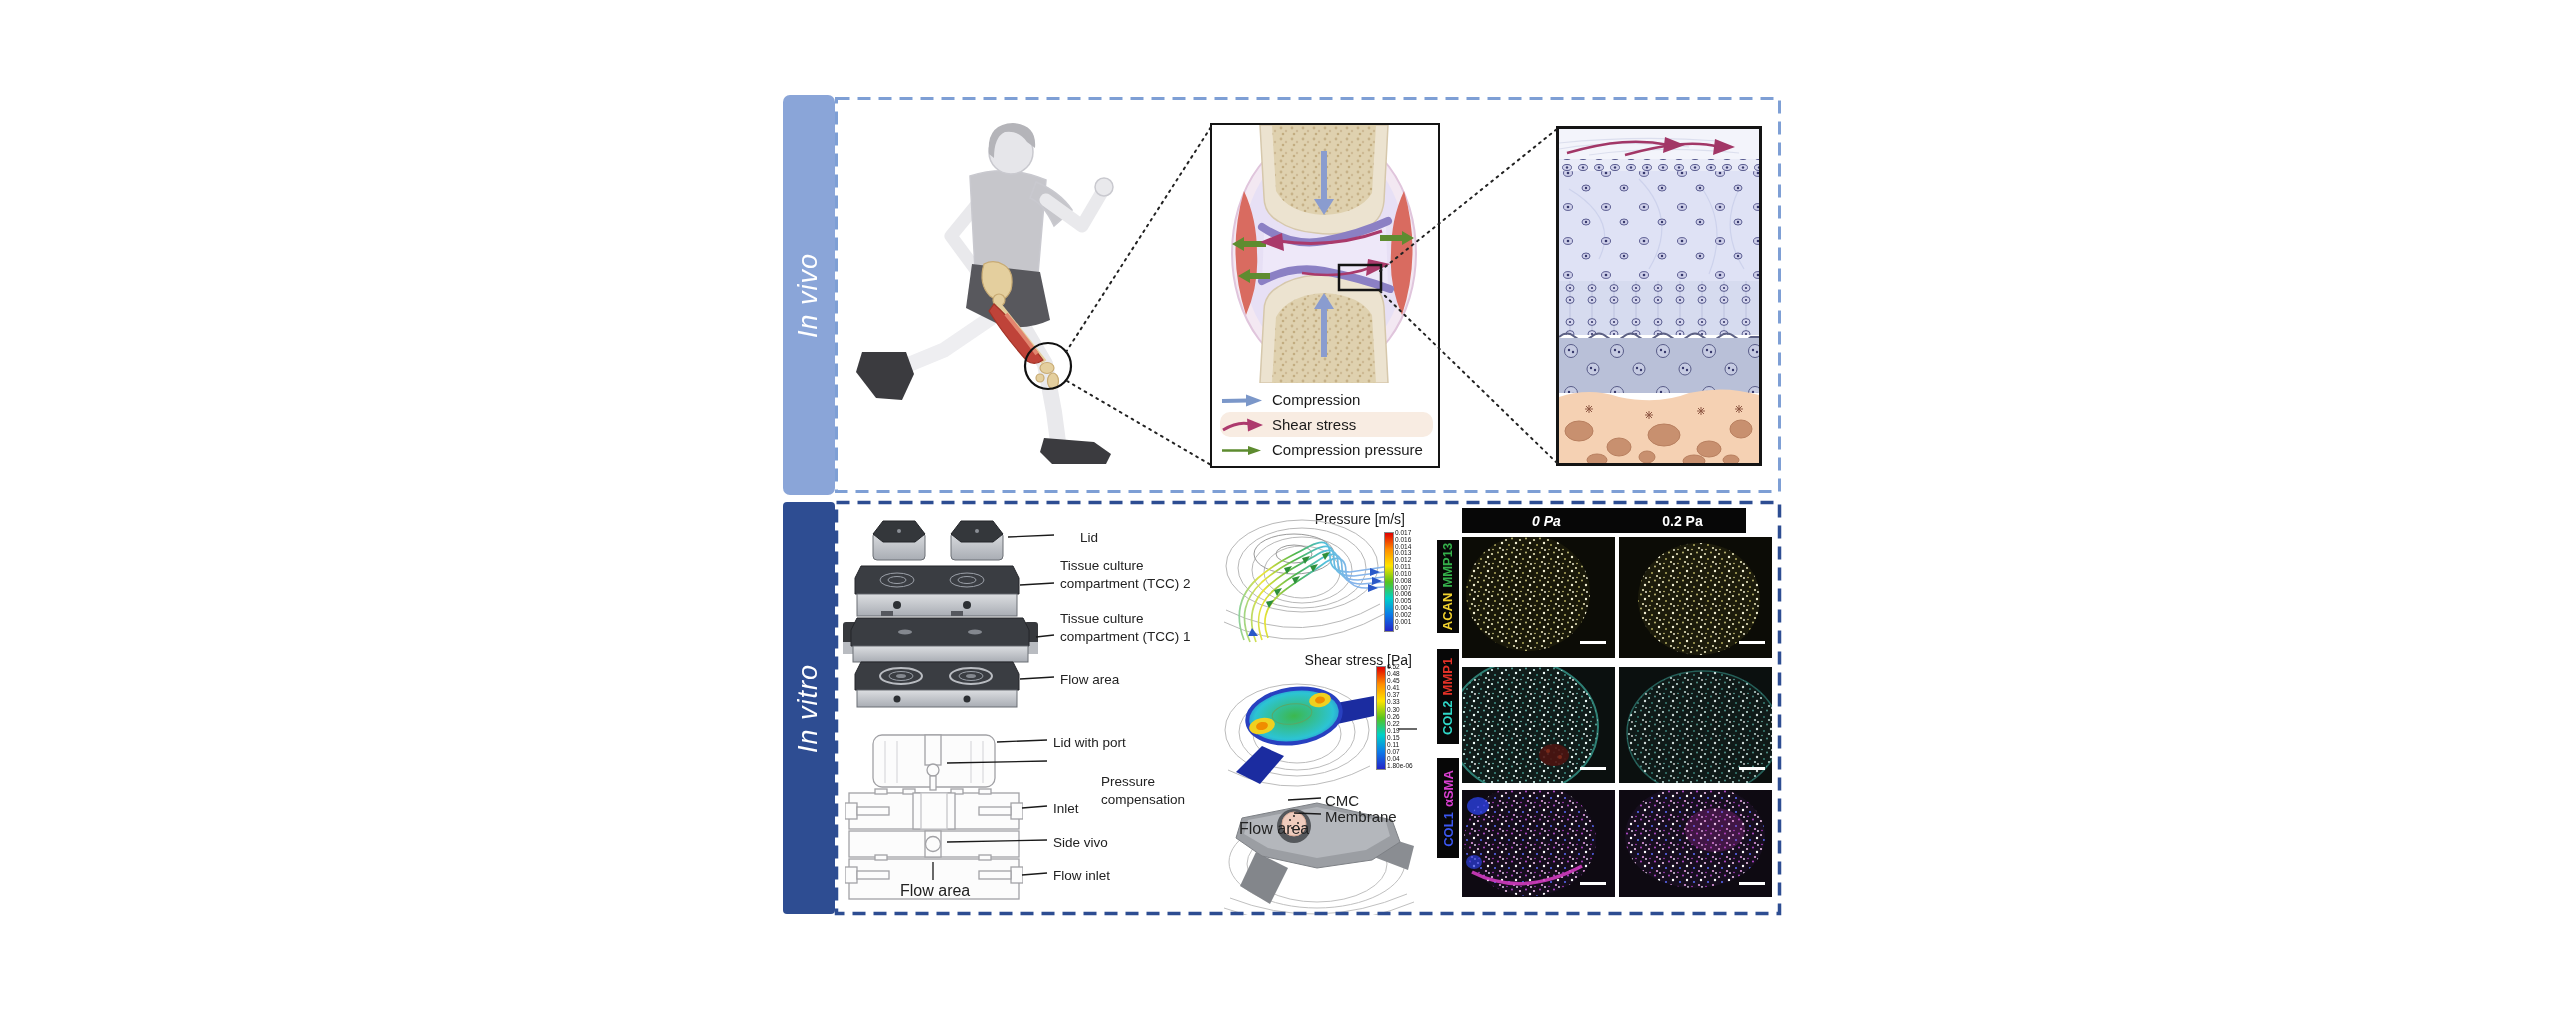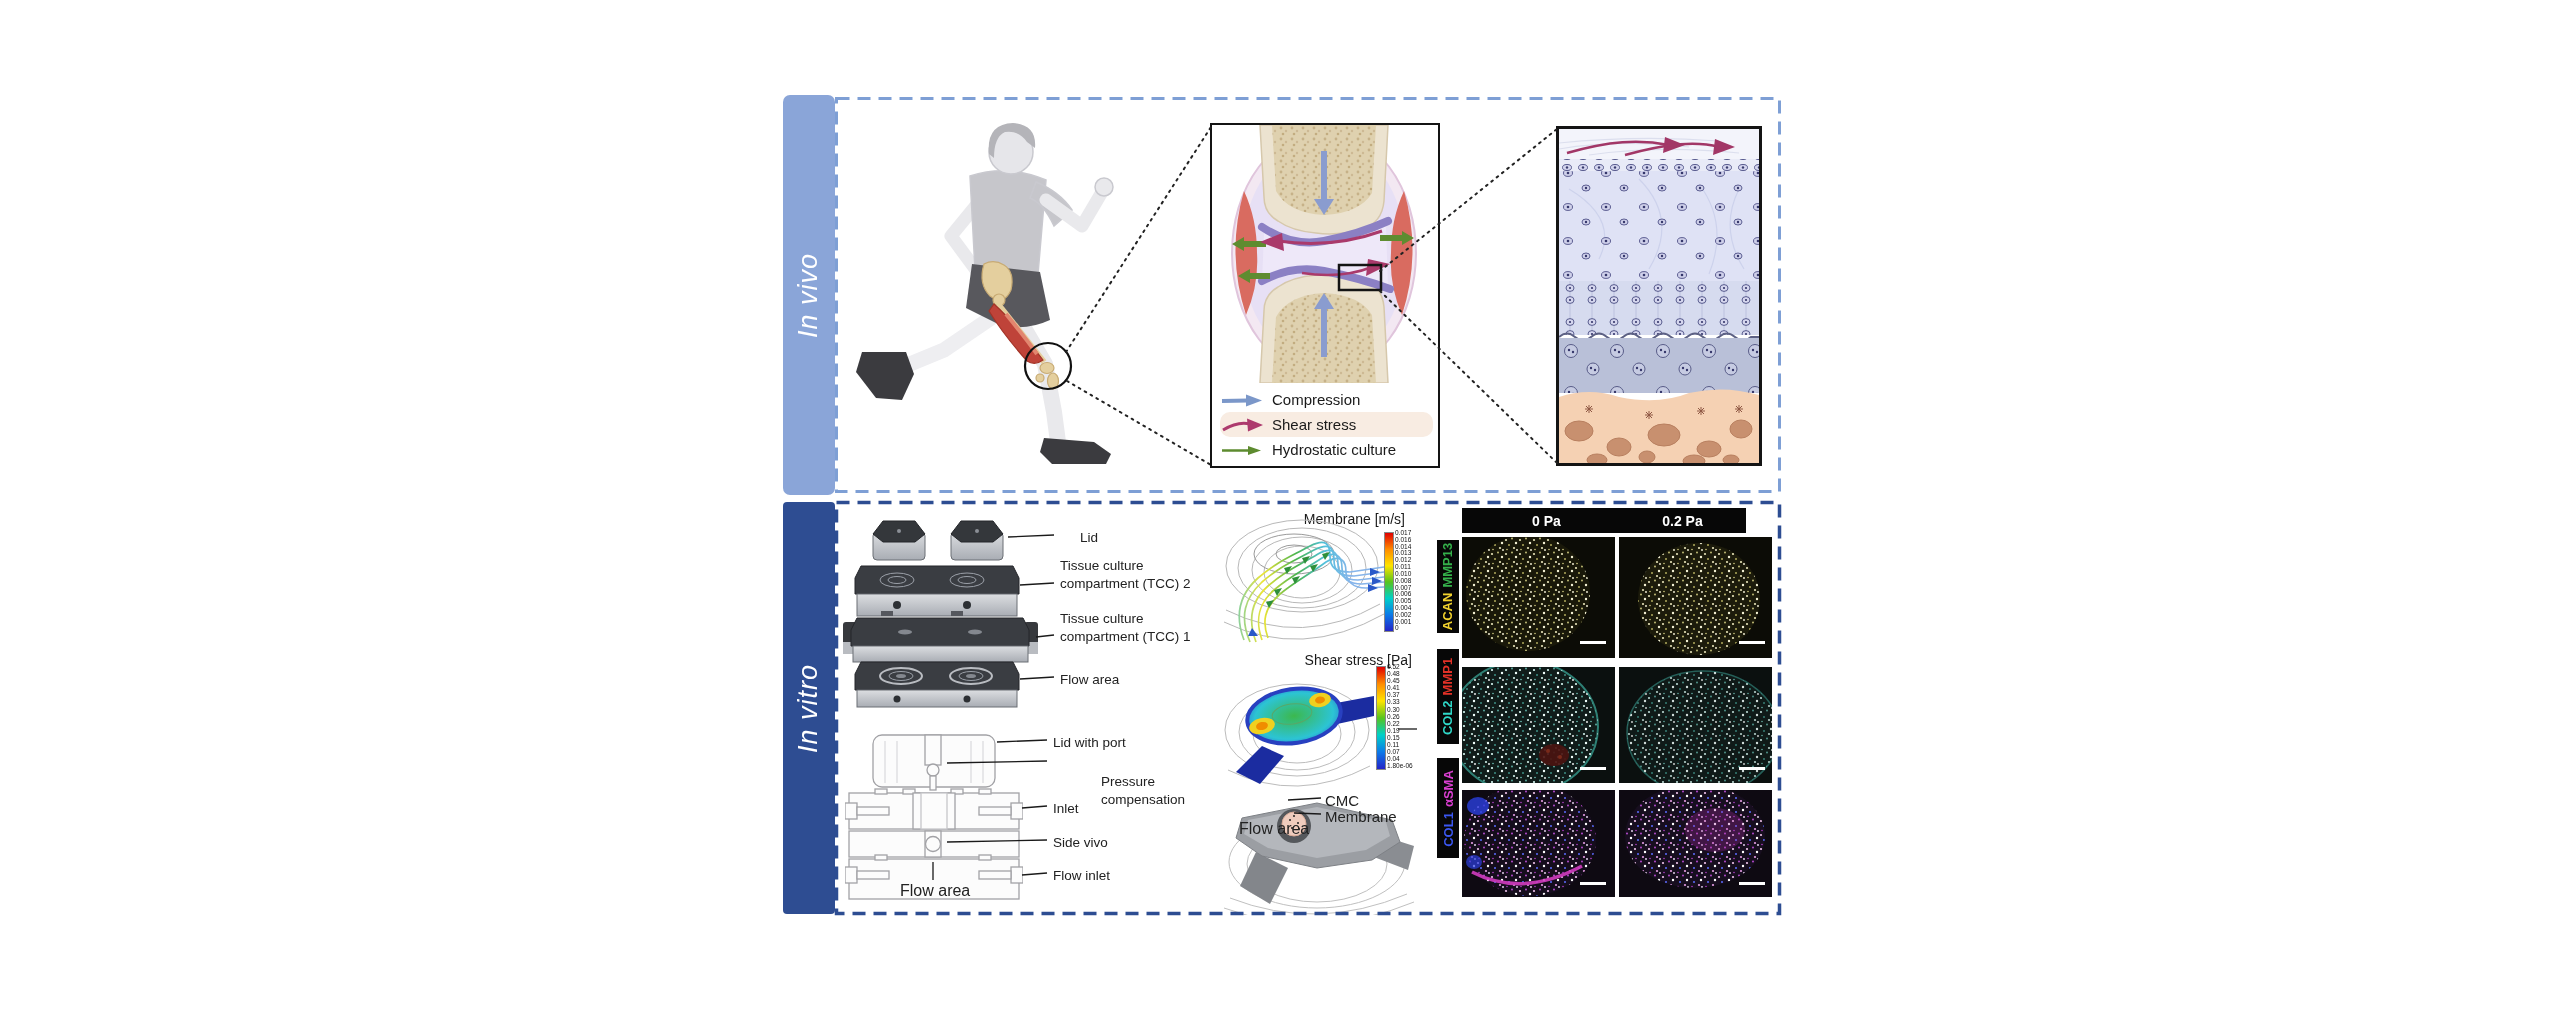--- a/index.html
+++ b/index.html
@@ -191,21 +191,21 @@
           <path d="M3,13 Q18,4 30,7" stroke-width="3" fill="none" stroke="#ad3a6d"></path>
           <polygon points="27,1.5 43,8 28,14.5" fill="#ad3a6d"></polygon>
         </svg>
         <span>Shear stress</span>
       </div>
       <div class="legrow">
         <svg width="44" height="16">
           <path d="M2,8.5 L28,8.5" stroke-width="2.5" fill="none" stroke="#5d8b2f"></path>
           <polygon points="28,4 41,8.5 28,13" fill="#5d8b2f"></polygon>
         </svg>
-        <span>Hydrostatic culture</span>
+        <span>Compression pressure</span>
       </div>
     </div>
   </div>
 
   <div class="panelbox" style="left:1556px;top:126px;width:206px;height:340px;border-width:3px;">
     <svg width="200" height="334" viewBox="0 0 200 334">
       <rect x="0" y="0" width="200" height="30" fill="#f3f4fb"></rect>
       <path d="M0,20 Q60,10 130,18 M30,26 Q100,16 180,24 M0,14 Q80,6 160,12" stroke="#dcdfee" stroke-width="1.2" fill="none"></path>
       <g>
         <path d="M8,24 C50,12 80,10 110,16" stroke="#a23767" stroke-width="2.5" fill="none"></path>
@@ -325,21 +325,21 @@
         <rect x="134" y="138" width="32" height="8"></rect>
     </g>
   </svg>
   <div class="lbl" style="left:1053px;top:734px;">Lid with port</div>
   <div class="lbl" style="left:1101px;top:749px;width:110px;margin-top:24px;">Pressure compensation</div>
   <div class="lbl" style="left:1053px;top:800px;">Inlet</div>
   <div class="lbl" style="left:1053px;top:834px;">Side vivo</div>
   <div class="lbl" style="left:1053px;top:867px;">Flow inlet</div>
   <div class="lbl-lg" style="left:900px;top:882px;font-size:16px;">Flow area</div>
 
-  <div class="cfd-title" style="left:1285px;top:511px;width:120px;">Membrane [m/s]</div>
+  <div class="cfd-title" style="left:1285px;top:511px;width:120px;">Pressure [m/s]</div>
   <svg class="abs" style="left:1222px;top:510px" width="165" height="135" viewBox="0 0 165 135">
     <g stroke="#b8b8b8" fill="none" stroke-width="1">
       <ellipse cx="80" cy="56" rx="76" ry="46"></ellipse>
         <ellipse cx="80" cy="58" rx="64" ry="40"></ellipse>
       <ellipse cx="80" cy="60" rx="50" ry="33"></ellipse>
         <ellipse cx="80" cy="62" rx="38" ry="26"></ellipse>
       <path d="M4,100 Q80,138 158,94"></path>
         <path d="M2,112 Q80,150 162,104"></path>
     </g>
     <ellipse cx="72" cy="44" rx="40" ry="20" fill="none" stroke="#9a9a9a"></ellipse>
@@ -442,21 +442,21 @@
         <circle cx="76" cy="33" r="1"></circle>
         <circle cx="70" cy="38" r="1"></circle>
       <circle cx="77" cy="39" r="1"></circle>
         <circle cx="72" cy="26" r="1"></circle>
     </g>
   </svg>
   <div class="lbl-lg" style="left:1325px;top:792px;">CMC</div>
   <div class="lbl-lg" style="left:1325px;top:808px;">Membrane</div>
   <div class="lbl-lg" style="left:1239px;top:820px;font-size:16px;">Flow area</div>
 
-  <div class="mh" style="left:1462px;top:508px;width:169px;height:25px;">
+  <div class="mh" style="left:1462px;top:508px;width:169px;height:25px;font-style:italic;">
     <span>0 Pa</span>
   </div>
   <div class="mh" style="left:1619px;top:508px;width:127px;height:25px;">
     <span>0.2 Pa</span>
   </div>
 
   <div class="mstrip" style="left:1437px;top:540px;height:93px;">
     <div class="rot">
         <span style="color: rgb(242, 210, 46);">ACAN</span>
         <span style="color: rgb(53, 177, 75);">MMP13</span>

